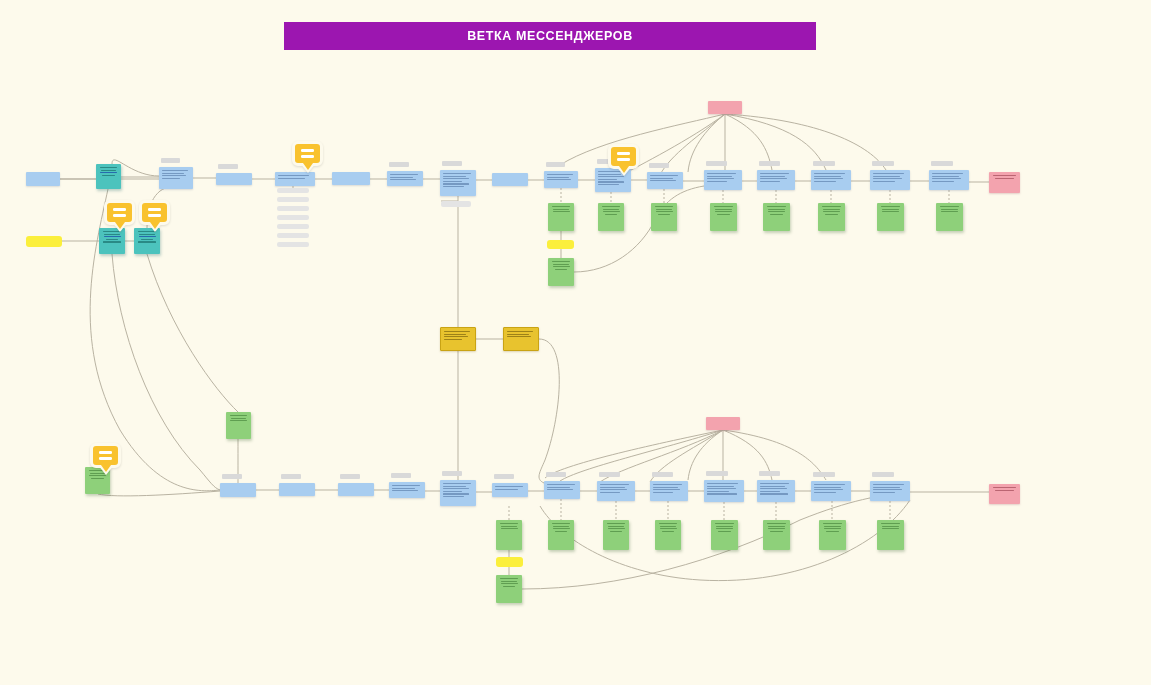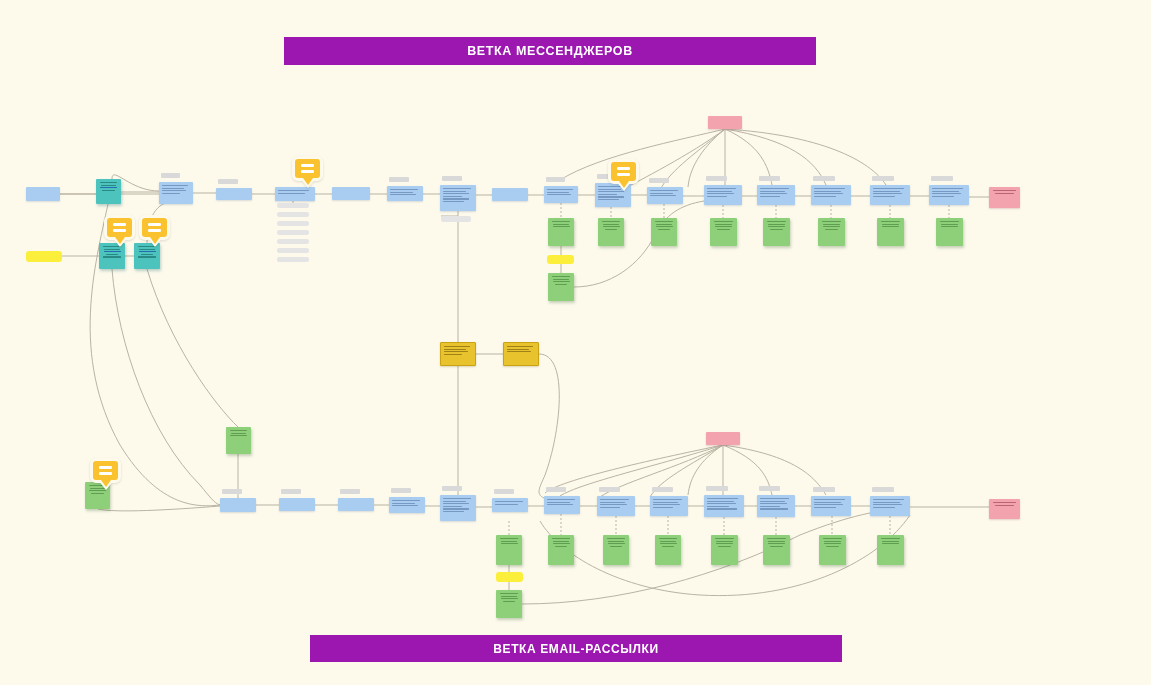--- a/index.html
+++ b/index.html
@@ -4,21 +4,21 @@
 <title>Customer Journey Map — Messenger / Email Branches</title>
 <style>
   html,body{margin:0;padding:0;}
   body{
     width:1151px;height:685px;
     background:#fdfaec;
     font-family:"Liberation Sans", sans-serif;
     overflow:hidden;
     position:relative;
   }
-  #canvas{position:absolute;inset:0;margin-top:15px;}
+  #canvas{position:absolute;inset:0;}
   #edges{position:absolute;left:0;top:0;width:1151px;height:685px;pointer-events:none;}
 
   
   .banner{
     position:absolute;
     background:#9c16b0;
     color:#ffffff;
     font-weight:bold;
     letter-spacing:.6px;
     display:flex;align-items:center;justify-content:center;
@@ -212,21 +212,20 @@
       <path d="M723,430 C650,445 560,465 545,478"></path>
       <path d="M723,430 C760,445 768,462 772,480"></path>
       <path d="M723,430 C795,440 815,462 826,480"></path>
 
       <path d="M540,506 C560,540 620,575 700,580 C800,586 880,545 910,500"></path>
     </g>
   </svg>
 
   <div class="banner top">ВЕТКА МЕССЕНДЖЕРОВ</div>
 
-  <div class="banner bottom">ВЕТКА EMAIL-РАССЫЛКИ</div>
 
   <div id="node-layer">
       <div class="node n-blue-plain" style="left: 26px; top: 172px; width: 34px; height: 14px;"></div>
       <div class="node n-teal" style="left: 96px; top: 164px; width: 25px; height: 25px;">
         <span class="lines">
           <i style="width: 92%; margin-left: auto; margin-right: auto;"></i>
           <i style="width: 78%; margin-left: auto; margin-right: auto;"></i>
           <i class="link" style="width: 85%; margin-left: auto; margin-right: auto;"></i>
           <i style="width: 64%; margin-left: auto; margin-right: auto;"></i>
         </span>

